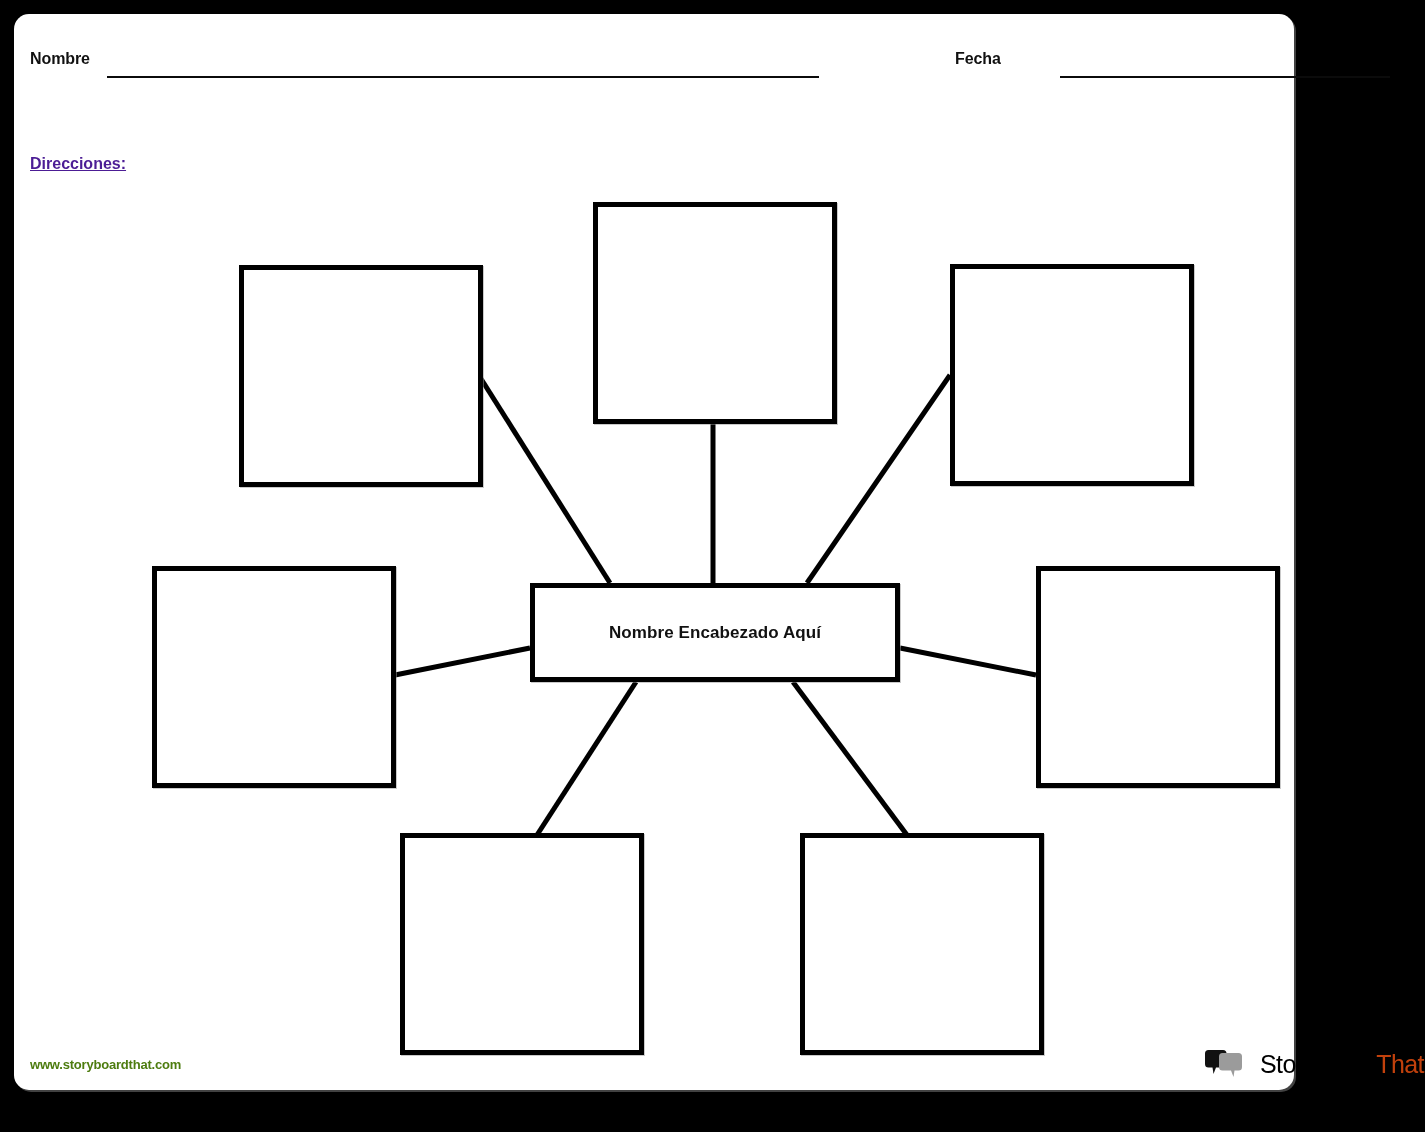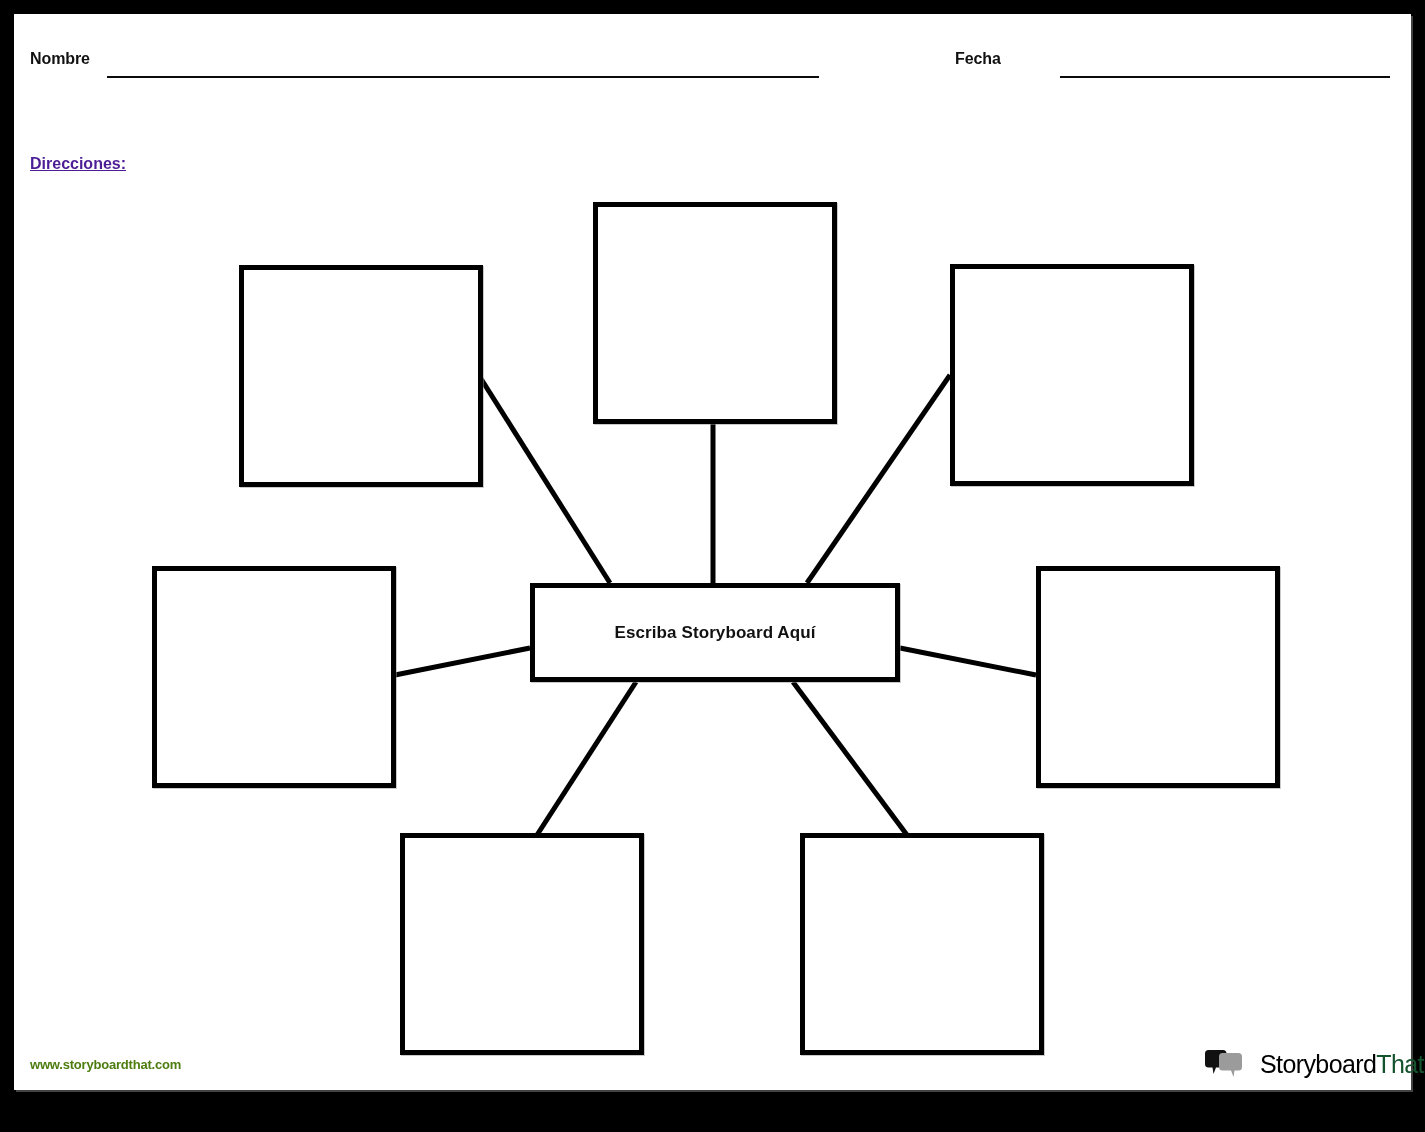--- a/index.html
+++ b/index.html
@@ -22,24 +22,25 @@
     width: 1425px;
     height: 1132px;
     background: #000000;
   }
 
   
   .sheet {
     position: absolute;
     left: 14px;
     top: 14px;
-    width: 1397px;
+    width: 1280px;
     height: 1076px;
     background: #ffffff;
     box-shadow: 2px 2px 0 rgba(120,120,120,0.55);
+    border-radius: 15px;
   }
 
   
   .field-label {
     position: absolute;
     font-weight: bold;
     font-size: 16px;
     color: #111111;
     letter-spacing: -0.1px;
     white-space: nowrap;
@@ -133,21 +134,21 @@
     align-items: center;
     gap: 8px;
   }
   .brand-wordmark {
     font-size: 25px;
     letter-spacing: -0.6px;
     line-height: 1;
     white-space: nowrap;
   }
   .brand-word-a { color: #000000; margin-left: 8px; }
-  .brand-word-b { color: #14532d; }
+  .brand-word-b { color: #c2410c; }
 </style>
 </head>
 <body>
 
 <div class="page-frame">
   <div class="sheet">
 
     <div class="field-label" id="name-label">Nombre</div>
     <div class="field-rule" id="name-rule"></div>
 
@@ -200,21 +201,21 @@
 
       <div class="node-box" id="node-bottom-left" style="left:386px; top:819px; width:244px; height:222px;">
         <span></span>
       </div>
 
       <div class="node-box" id="node-bottom-right" style="left:786px; top:819px; width:244px; height:222px;">
         <span></span>
       </div>
 
       <div class="node-box center-node" id="node-center" style="left:516px; top:569px; width:370px; height:99px;">
-        <span class="center-node-label">Escriba Storyboard Aquí</span>
+        <span class="center-node-label">Nombre Encabezado Aquí</span>
       </div>
 
     </div>
 
     <div id="site-url">www.storyboardthat.com</div>
 
     <div id="brand-logo">
       <svg width="40" height="28" viewBox="0 0 40 28">
 
         <path d="M1,3.5 A3.5,3.5 0 0 1 4.5,0 L19,0 A3.5,3.5 0 0 1 22.5,3.5

